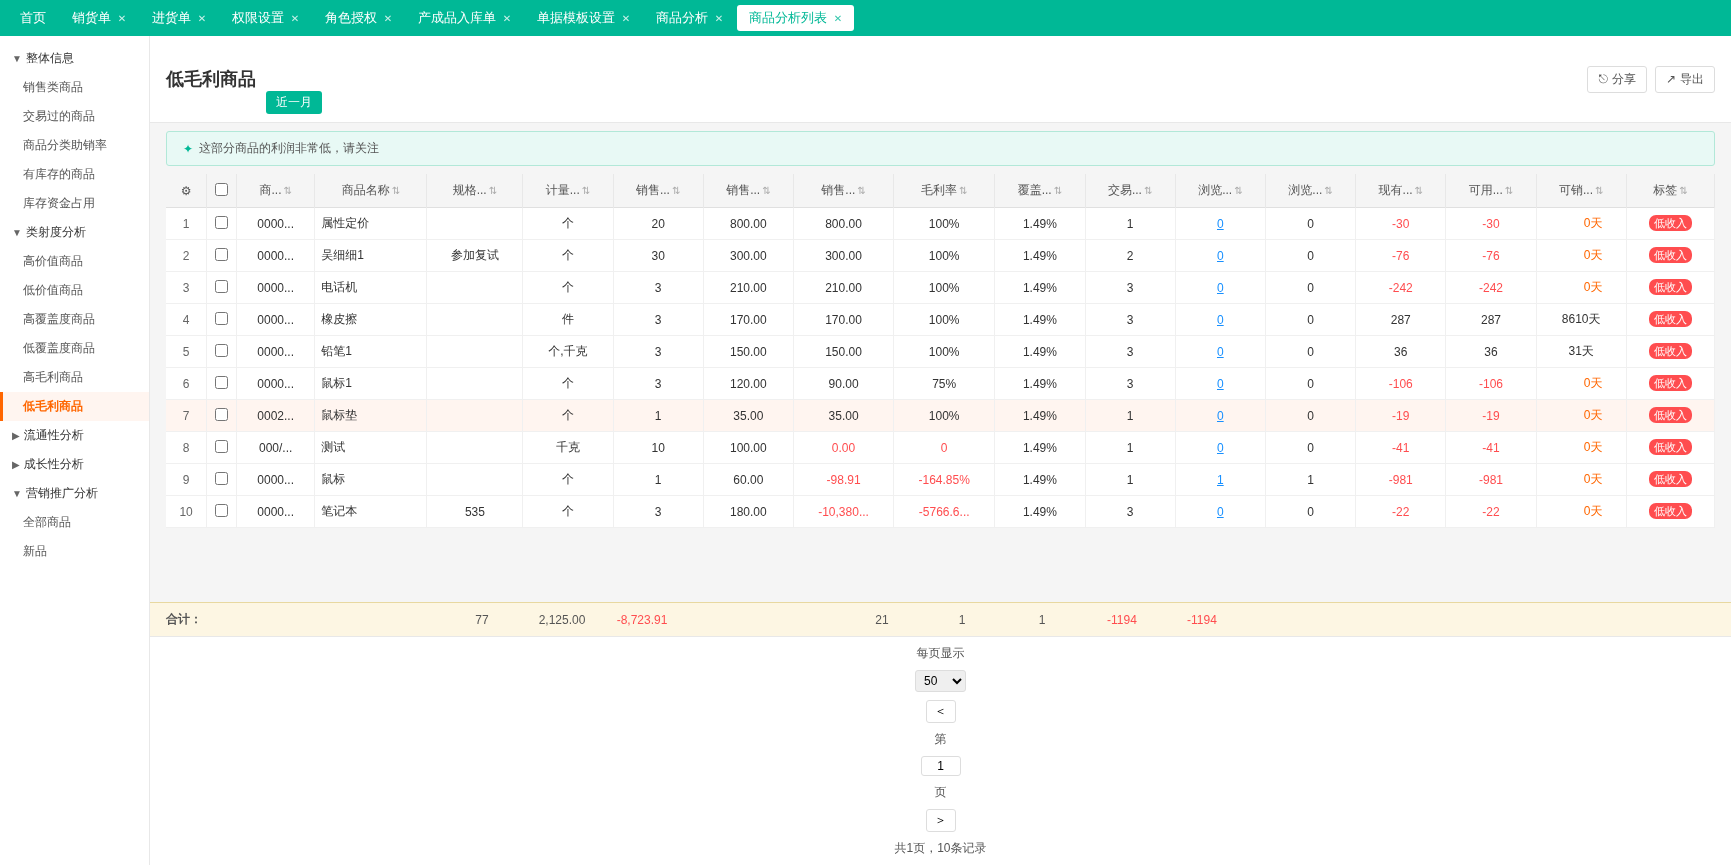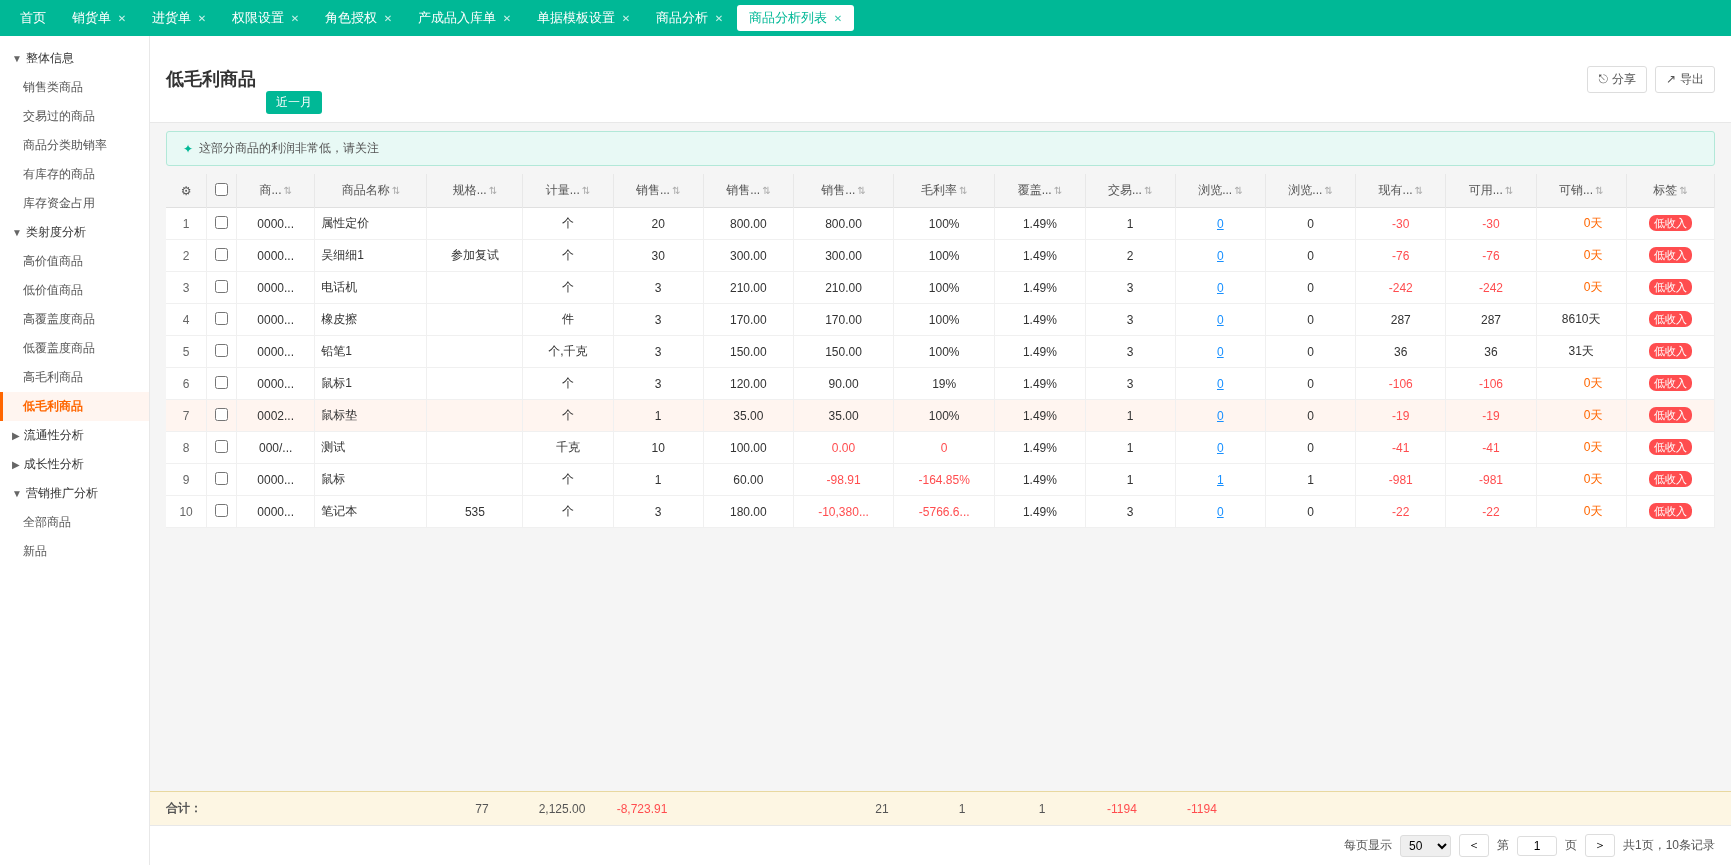--- a/index.html
+++ b/index.html
@@ -210,20 +210,21 @@
     .pagination-bar {
       display: flex;
       align-items: center;
       justify-content: flex-end;
       padding: 8px 16px;
       background: #fff;
       border-top: 1px solid #e8e8e8;
       gap: 8px;
       font-size: 12px;
       color: #555;
+      flex-direction: column;
     }
     .per-page-select {
       border: 1px solid #ddd;
       border-radius: 3px;
       padding: 2px 4px;
       font-size: 12px;
     }
     .page-nav-btn {
       border: 1px solid #ddd;
       background: #fff;
@@ -454,21 +455,21 @@
             <tr>
       <td class="row-num">6</td>
       <td class="checkbox-cell"><input type="checkbox" style=""></td>
       <td>0000...</td>
       <td class="td-left">鼠标1</td>
       <td></td>
       <td>个</td>
       <td>3</td>
       <td>120.00</td>
       <td class="">90.00</td>
-      <td class="">19%</td>
+      <td class="">75%</td>
       <td>1.49%</td>
       <td>3</td>
       <td class="text-link">0</td>
       <td>0</td>
       <td class="text-red">-106</td>
       <td class="text-red">-106</td>
       <td class="text-orange">0天</td>
       <td><span class="badge-low-income">低收入</span></td>
     </tr>
             <tr class="highlighted">

